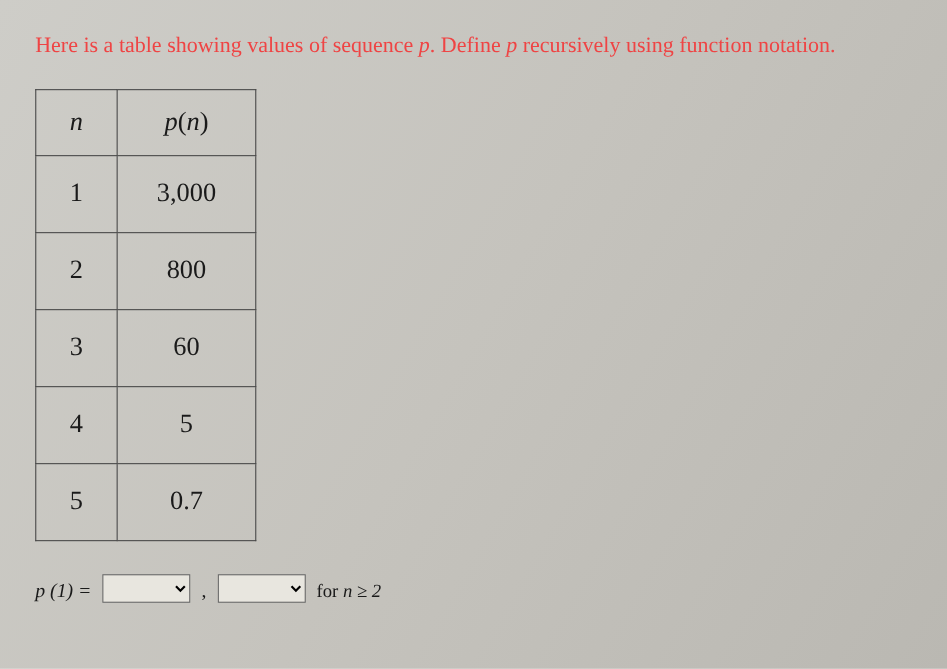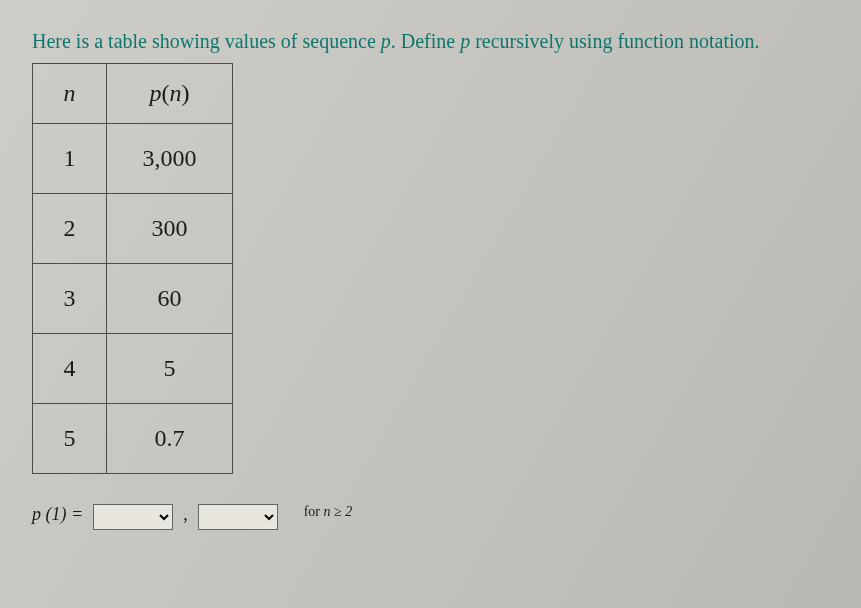--- a/index.html
+++ b/index.html
@@ -10,22 +10,22 @@
       padding: 28px 32px;
       font-family: Georgia, 'Times New Roman', serif;
       background: linear-gradient(120deg, #cecdc8 0%, #c5c3bd 50%, #bab8b2 100%);
       width: 861px;
       height: 608px;
       color: #1a1a1a;
       position: relative;
     }
     .prompt {
       font-size: 20px;
-      margin-bottom: 8px;
-      color: #0f766e;
+      margin-bottom: 26px;
+      color: #ef4444;
       line-height: 1.35;
     }
     .prompt em {
       font-style: italic;
       font-weight: 500;
     }
     .table {
       border-collapse: collapse;
       margin-bottom: 30px;
     }
@@ -49,40 +49,40 @@
     }
     .table th.col-pn .p-italic {
       font-style: italic;
     }
     .table td {
       height: 70px;
       font-size: 24px;
     }
     .answer-row {
       display: flex;
-      align-items: flex-start;
+      align-items: flex-end;
       font-size: 18px;
       gap: 10px;
       margin-top: 16px;
     }
     .answer-row .math {
       font-style: italic;
       font-family: Georgia, serif;
     }
     .answer-row select {
       height: 26px;
       min-width: 80px;
       background: #e8e6df;
       border: 1px solid #666;
       font-size: 14px;
       cursor: pointer;
     }
     .answer-row .for-text {
-      font-size: 14px;
-      margin-left: 16px;
+      font-size: 17px;
+      margin-left: 0;
     }
   </style>
 </head>
 <body>
 
 <div class="prompt">
   <span>Here is a table showing values of sequence </span><em>p</em><span>. Define </span><em>p</em><span> recursively using function notation.</span>
 </div>
 
 <table class="table">
@@ -92,21 +92,21 @@
       <th class="col-pn"><span class="p-italic">p</span><span>(</span><span class="p-italic">n</span><span>)</span></th>
     </tr>
   </thead>
   <tbody>
     <tr>
       <td>1</td>
       <td>3,000</td>
     </tr>
     <tr>
       <td>2</td>
-      <td>300</td>
+      <td>800</td>
     </tr>
     <tr>
       <td>3</td>
       <td>60</td>
     </tr>
     <tr>
       <td>4</td>
       <td>5</td>
     </tr>
     <tr>

